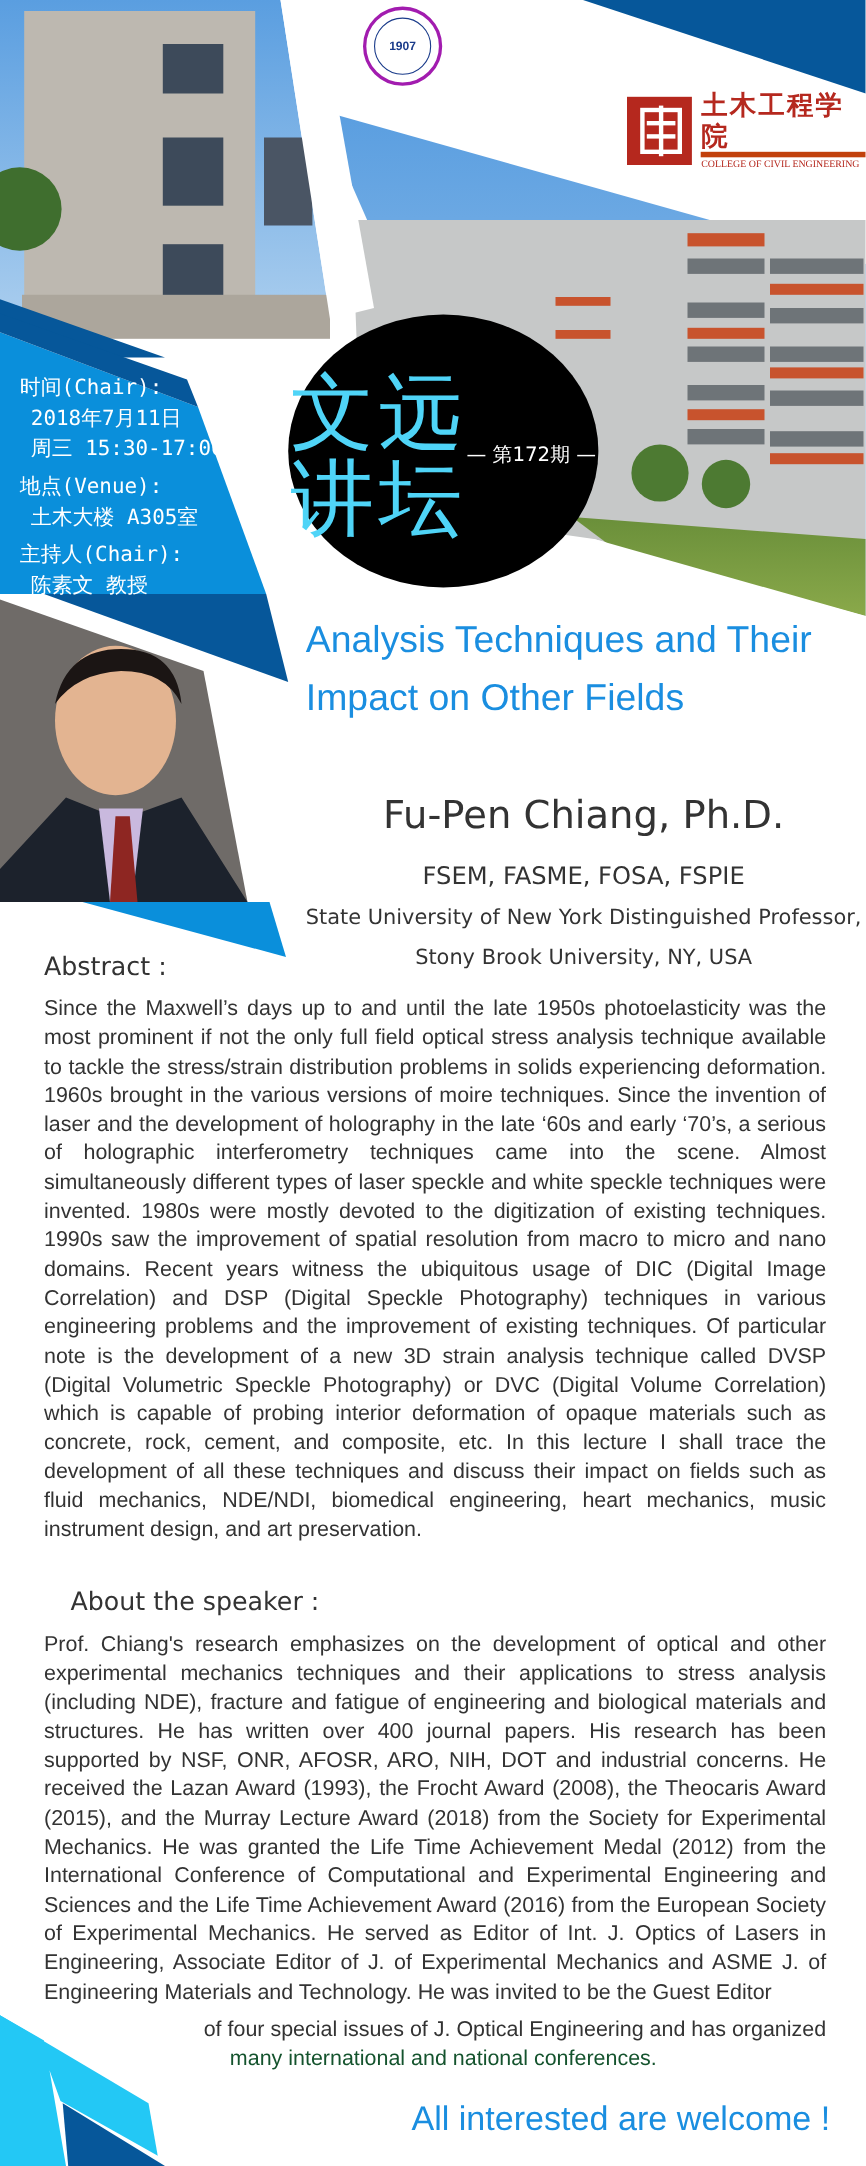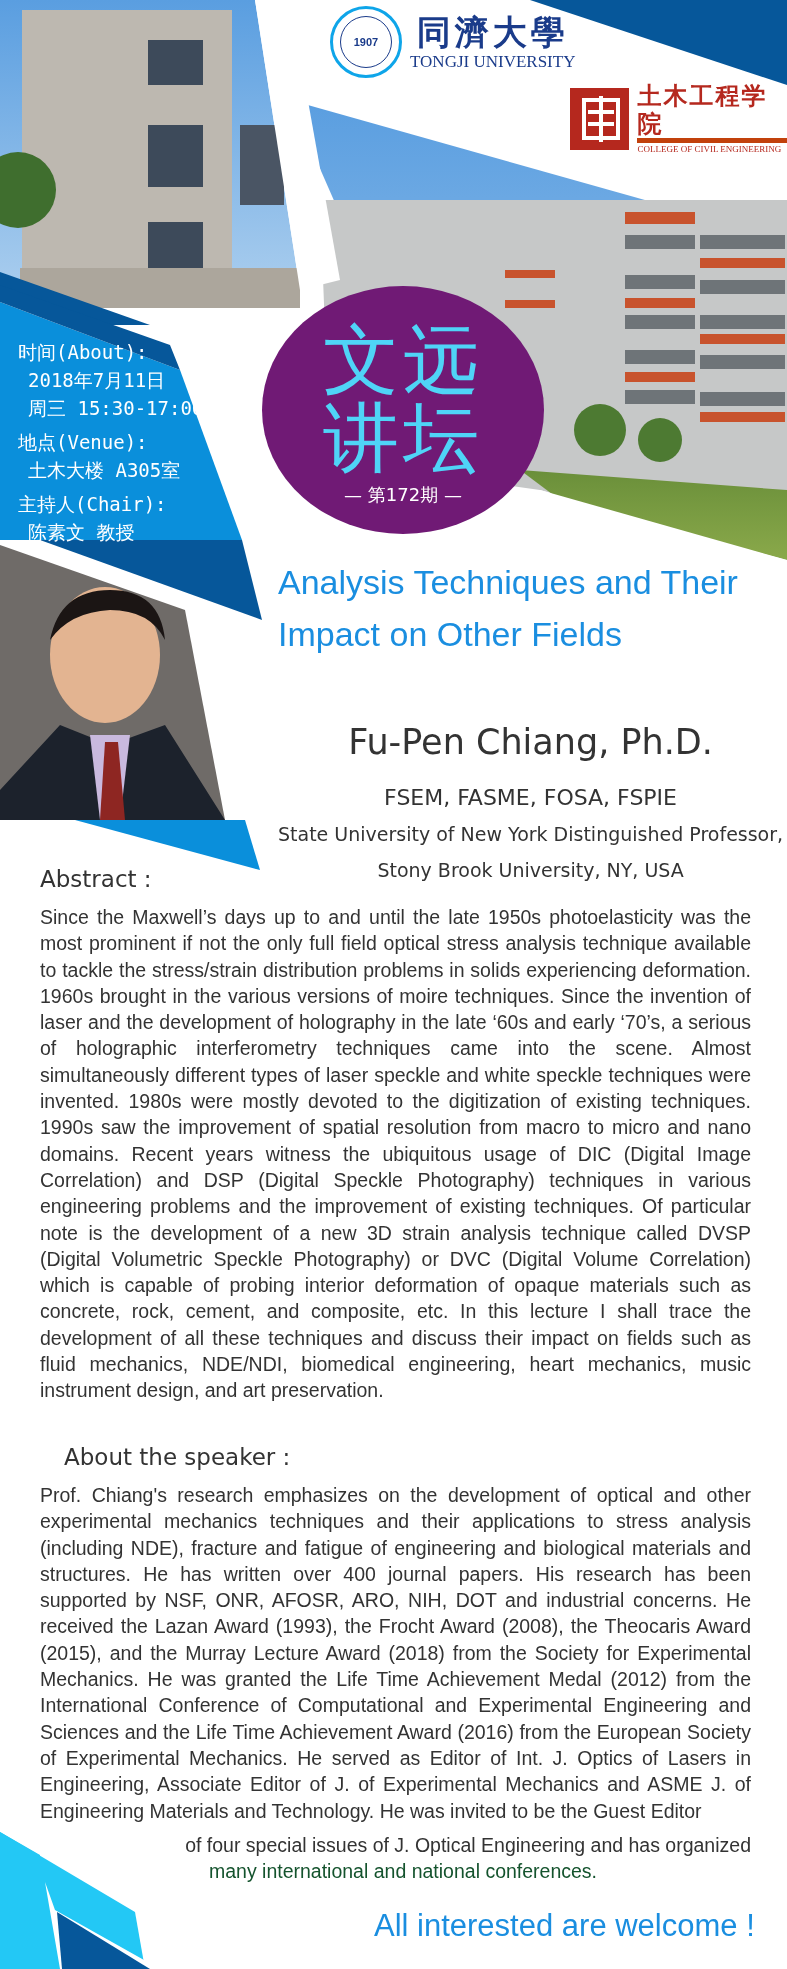--- a/index.html
+++ b/index.html
@@ -1,39 +1,39 @@
 <!DOCTYPE html>
 <html><head>
 <meta charset="utf-8">
 <style>
   html, body { margin:0; padding:0; }
   body { width:787px; height:1969px; position:relative; overflow:hidden; background:#ffffff; font-family:"Liberation Sans", sans-serif; }
   .abs { position:absolute; }
   svg.bg { position:absolute; left:0; top:0; }
   .logo-tongji { left:330px; top:6px; display:flex; align-items:center; gap:8px; }
-  .seal { width:72px; height:72px; border-radius:50%; border:3px solid #0ea5e9; box-sizing:border-box; display:flex; align-items:center; justify-content:center; color:#1a3b8a; font-size:10px; font-weight:bold; background:#ffffff; position:relative; }
+  .seal { width:72px; height:72px; border-radius:50%; border:3px solid #a21caf; box-sizing:border-box; display:flex; align-items:center; justify-content:center; color:#1a3b8a; font-size:10px; font-weight:bold; background:#ffffff; position:relative; }
   .seal .inner { width:50px; height:50px; border-radius:50%; border:1.5px solid #1a3b8a; display:flex; align-items:center; justify-content:center; font-size:11px; }
   .tongji-text { display:flex; flex-direction:column; align-items:center; color:#1a3b8a; }
   .tongji-cn { font-family:"DejaVu Serif", serif; font-size:34px; font-weight:bold; letter-spacing:4px; line-height:40px; }
   .tongji-en { font-family:"Liberation Serif", serif; font-size:17px; line-height:20px; }
   .logo-civil { left:570px; top:82px; display:flex; align-items:center; gap:8px; }
   .civil-mark { width:62px; height:62px; background:#b5281e; position:relative; }
   .civil-mark .m1 { position:absolute; left:12px; top:10px; width:38px; height:42px; background:#ffffff; }
   .civil-mark .m2 { position:absolute; left:16px; top:14px; width:30px; height:34px; background:#b5281e; }
   .civil-mark .m3 { position:absolute; left:29px; top:8px; width:4px; height:46px; background:#ffffff; }
   .civil-mark .m4 { position:absolute; left:18px; top:22px; width:26px; height:4px; background:#ffffff; }
   .civil-mark .m5 { position:absolute; left:18px; top:34px; width:26px; height:4px; background:#ffffff; }
   .civil-text { display:flex; flex-direction:column; color:#b5281e; }
   .civil-cn { font-family:"DejaVu Serif", serif; font-size:24px; font-weight:bold; letter-spacing:2px; line-height:28px; }
   .civil-en { font-family:"Liberation Serif", serif; font-size:9px; line-height:12px; border-top:5px solid #c2410c; }
   .info { left:18px; top:338px; color:#ffffff; font-family:"DejaVu Sans Mono", monospace; font-size:19px; line-height:28px; }
   .info .lbl { display:block; }
   .info .val { display:block; padding-left:10px; }
   .info .grp { margin-bottom:6px; }
-  .circle { left:262px; top:286px; width:282px; height:248px; border-radius:50%; background:#701a75; display:flex; flex-direction:column; align-items:center; justify-content:center; }
+  .circle { left:262px; top:286px; width:282px; height:248px; border-radius:50%; background:#000000; display:flex; align-items:center; justify-content:center; }
   .circle-title { color:#4fd4f7; font-family:"DejaVu Sans", sans-serif; font-size:76px; line-height:78px; letter-spacing:4px; text-align:center; margin-top:8px; }
   .circle-issue { color:#ffffff; font-family:"DejaVu Sans", sans-serif; font-size:18px; margin-top:6px; }
   .talk-title { left:278px; top:556px; width:500px; color:#1a8ee0; font-size:34px; line-height:52px; }
   .speaker { left:278px; top:718px; color:#333333; font-family:"DejaVu Sans", sans-serif;text-align:center; }
   .speaker-name { font-size:35px; line-height:48px; }
   .speaker-fellow { font-size:22px; line-height:36px; margin-top:14px; }
   .speaker-aff { font-size:19px; line-height:36px; }
   .sec-h { color:#333333; font-family:"DejaVu Sans", sans-serif; font-size:23px; font-weight:normal; }
   .abs-h { left:40px; top:866px; }
   .body-text { color:#333333; font-size:19.5px; line-height:26.3px; text-align:justify; text-align-last:left; }
@@ -127,43 +127,39 @@
   <polygon points="0,1832 135,1912 145,1969 0,1969" fill="#23c8f5"></polygon>
   <polygon points="0,1832 40,1855 40,1969 0,1969" fill="#23c8f5"></polygon>
   <polygon points="45,1882 60,1969 160,1969 55,1910" fill="#ffffff"></polygon>
   <polygon points="57,1912 150,1969 62,1969" fill="#06579a"></polygon>
 </svg>
 
 <div class="abs logo-tongji">
   <div class="seal">
     <div class="inner">1907</div>
   </div>
-  <div class="tongji-text">
-    <span class="tongji-cn">同濟大學</span>
-    <span class="tongji-en">TONGJI UNIVERSITY</span>
-  </div>
 </div>
 
 <div class="abs logo-civil">
   <div class="civil-mark">
     <div class="m1"></div>
       <div class="m2"></div>
       <div class="m3"></div>
       <div class="m4"></div>
       <div class="m5"></div>
   </div>
   <div class="civil-text">
     <span class="civil-cn">土木工程学院</span>
     <span class="civil-en">COLLEGE OF CIVIL ENGINEERING</span>
   </div>
 </div>
 
 <div class="abs info">
   <div class="grp">
-    <span class="lbl">时间(About):</span>
+    <span class="lbl">时间(Chair):</span>
     <span class="val">2018年7月11日</span>
     <span class="val">周三 15:30-17:00</span>
   </div>
   <div class="grp">
     <span class="lbl">地点(Venue):</span>
     <span class="val">土木大楼 A305室</span>
   </div>
   <div class="grp">
     <span class="lbl">主持人(Chair):</span>
     <span class="val">陈素文 教授</span>

